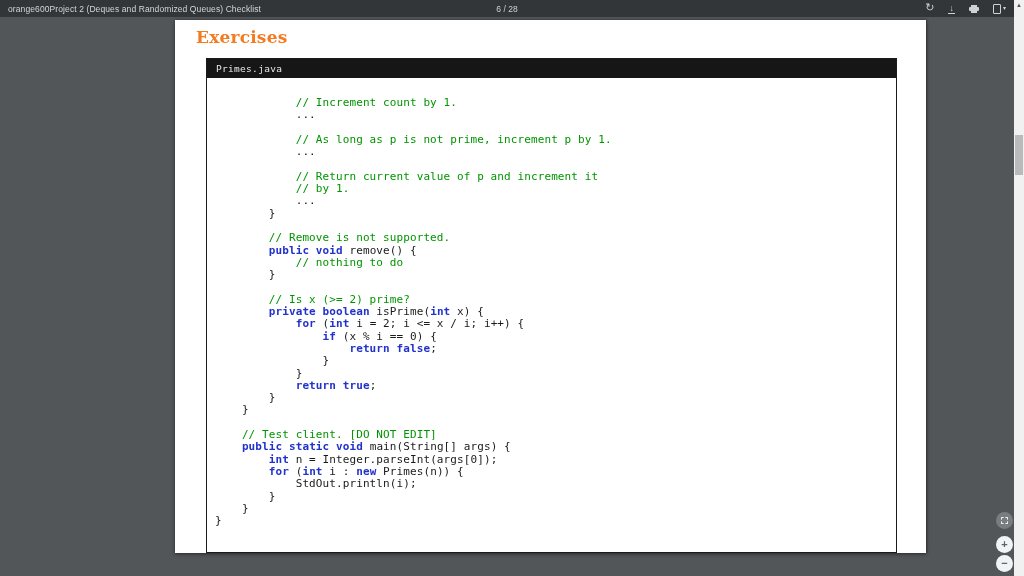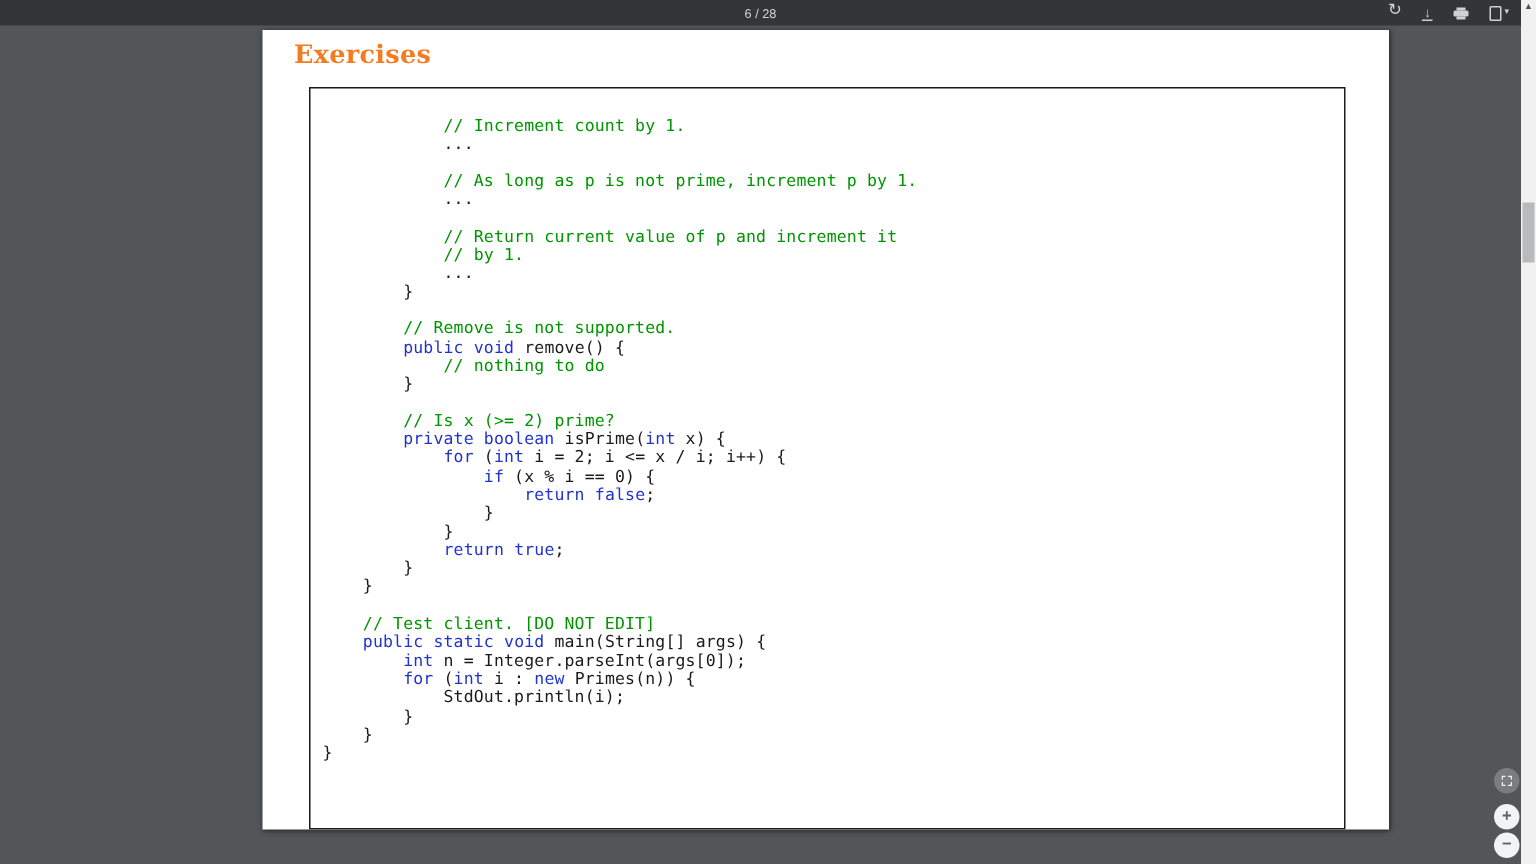--- a/index.html
+++ b/index.html
@@ -66,40 +66,41 @@
     line-height: 19px; padding-left: 9px; letter-spacing: 0.3px;
   }
   .code {
     padding: 19px 0 0 8px;
     font-family: "DejaVu Sans Mono", monospace; font-size: 11px;
     letter-spacing: 0.1px; line-height: 12.3px; white-space: pre;
     color: #1a1a1a;
   }
   .code-line { height: 12.3px; }
   .tok-cm { color: #009500; }
-  .tok-kw { color: #2233cc; font-weight: normal; }
+  .tok-kw { color: #2233cc; font-weight: bold; }
   .tok-pl { color: #1a1a1a; }
 
   
   .zoom-controls { position: absolute; right: 11px; bottom: 4px; z-index: 7;
     display: flex; flex-direction: column; align-items: center; }
   .fab {
     width: 17px; height: 17px; border-radius: 50%;
     display: flex; align-items: center; justify-content: center; cursor: pointer;
   }
   .fab-fit { background: #7a7d80; margin-bottom: 7px; }
   .fit-glyph { width: 7px; height: 7px; border: 1px dashed #f1f1f1; border-radius: 1px; }
   .fab-zoom { background: #f1f3f4; color: #5f6368; font-size: 11px; line-height: 11px;
     font-weight: bold; }
   .fab-plus { margin-bottom: 2px; }
 </style>
 </head>
 <body>
 
 <div class="toolbar">
+  <div class="toolbar-title">orange600Project 2 (Deques and Randomized Queues) Checklist</div>
   <div class="page-indicator">6 / 28</div>
   <div class="toolbar-icons">
     <span class="tb-icon">
         <span class="rotate-glyph">↻</span>
       </span>
     <span class="tb-icon">
         <span class="dl-glyph">↓</span>
       </span>
     <span class="tb-icon">
         <span class="print-glyph">
@@ -115,20 +116,21 @@
 
 <div class="scrollbar">
   <div class="scroll-up">▲</div>
   <div class="scroll-thumb"></div>
 </div>
 
 <div class="page">
   <div class="heading">Exercises</div>
 
   <div class="codebox">
+    <div class="codebox-header">Primes.java</div>
     <div class="code" id="code-lines"><div class="code-line"><span class="tok-cm">            // Increment count by 1.</span></div><div class="code-line"><span class="tok-pl">            ...</span></div><div class="code-line">&nbsp;</div><div class="code-line"><span class="tok-cm">            // As long as p is not prime, increment p by 1.</span></div><div class="code-line"><span class="tok-pl">            ...</span></div><div class="code-line">&nbsp;</div><div class="code-line"><span class="tok-cm">            // Return current value of p and increment it</span></div><div class="code-line"><span class="tok-cm">            // by 1.</span></div><div class="code-line"><span class="tok-pl">            ...</span></div><div class="code-line"><span class="tok-pl">        }</span></div><div class="code-line">&nbsp;</div><div class="code-line"><span class="tok-cm">        // Remove is not supported.</span></div><div class="code-line"><span class="tok-pl">        </span><span class="tok-kw">public</span><span class="tok-pl"> </span><span class="tok-kw">void</span><span class="tok-pl"> remove() {</span></div><div class="code-line"><span class="tok-cm">            // nothing to do</span></div><div class="code-line"><span class="tok-pl">        }</span></div><div class="code-line">&nbsp;</div><div class="code-line"><span class="tok-cm">        // Is x (&gt;= 2) prime?</span></div><div class="code-line"><span class="tok-pl">        </span><span class="tok-kw">private</span><span class="tok-pl"> </span><span class="tok-kw">boolean</span><span class="tok-pl"> isPrime(</span><span class="tok-kw">int</span><span class="tok-pl"> x) {</span></div><div class="code-line"><span class="tok-pl">            </span><span class="tok-kw">for</span><span class="tok-pl"> (</span><span class="tok-kw">int</span><span class="tok-pl"> i = 2; i &lt;= x / i; i++) {</span></div><div class="code-line"><span class="tok-pl">                </span><span class="tok-kw">if</span><span class="tok-pl"> (x % i == 0) {</span></div><div class="code-line"><span class="tok-pl">                    </span><span class="tok-kw">return</span><span class="tok-pl"> </span><span class="tok-kw">false</span><span class="tok-pl">;</span></div><div class="code-line"><span class="tok-pl">                }</span></div><div class="code-line"><span class="tok-pl">            }</span></div><div class="code-line"><span class="tok-pl">            </span><span class="tok-kw">return</span><span class="tok-pl"> </span><span class="tok-kw">true</span><span class="tok-pl">;</span></div><div class="code-line"><span class="tok-pl">        }</span></div><div class="code-line"><span class="tok-pl">    }</span></div><div class="code-line">&nbsp;</div><div class="code-line"><span class="tok-cm">    // Test client. [DO NOT EDIT]</span></div><div class="code-line"><span class="tok-pl">    </span><span class="tok-kw">public</span><span class="tok-pl"> </span><span class="tok-kw">static</span><span class="tok-pl"> </span><span class="tok-kw">void</span><span class="tok-pl"> main(String[] args) {</span></div><div class="code-line"><span class="tok-pl">        </span><span class="tok-kw">int</span><span class="tok-pl"> n = Integer.parseInt(args[0]);</span></div><div class="code-line"><span class="tok-pl">        </span><span class="tok-kw">for</span><span class="tok-pl"> (</span><span class="tok-kw">int</span><span class="tok-pl"> i : </span><span class="tok-kw">new</span><span class="tok-pl"> Primes(n)) {</span></div><div class="code-line"><span class="tok-pl">            StdOut.println(i);</span></div><div class="code-line"><span class="tok-pl">        }</span></div><div class="code-line"><span class="tok-pl">    }</span></div><div class="code-line"><span class="tok-pl">}</span></div></div>
   </div>
 </div>
 
 <div class="zoom-controls">
   <div class="fab fab-fit">
     <span class="fit-glyph"></span>
   </div>
   <div class="fab fab-zoom fab-plus">
     <span>+</span>

